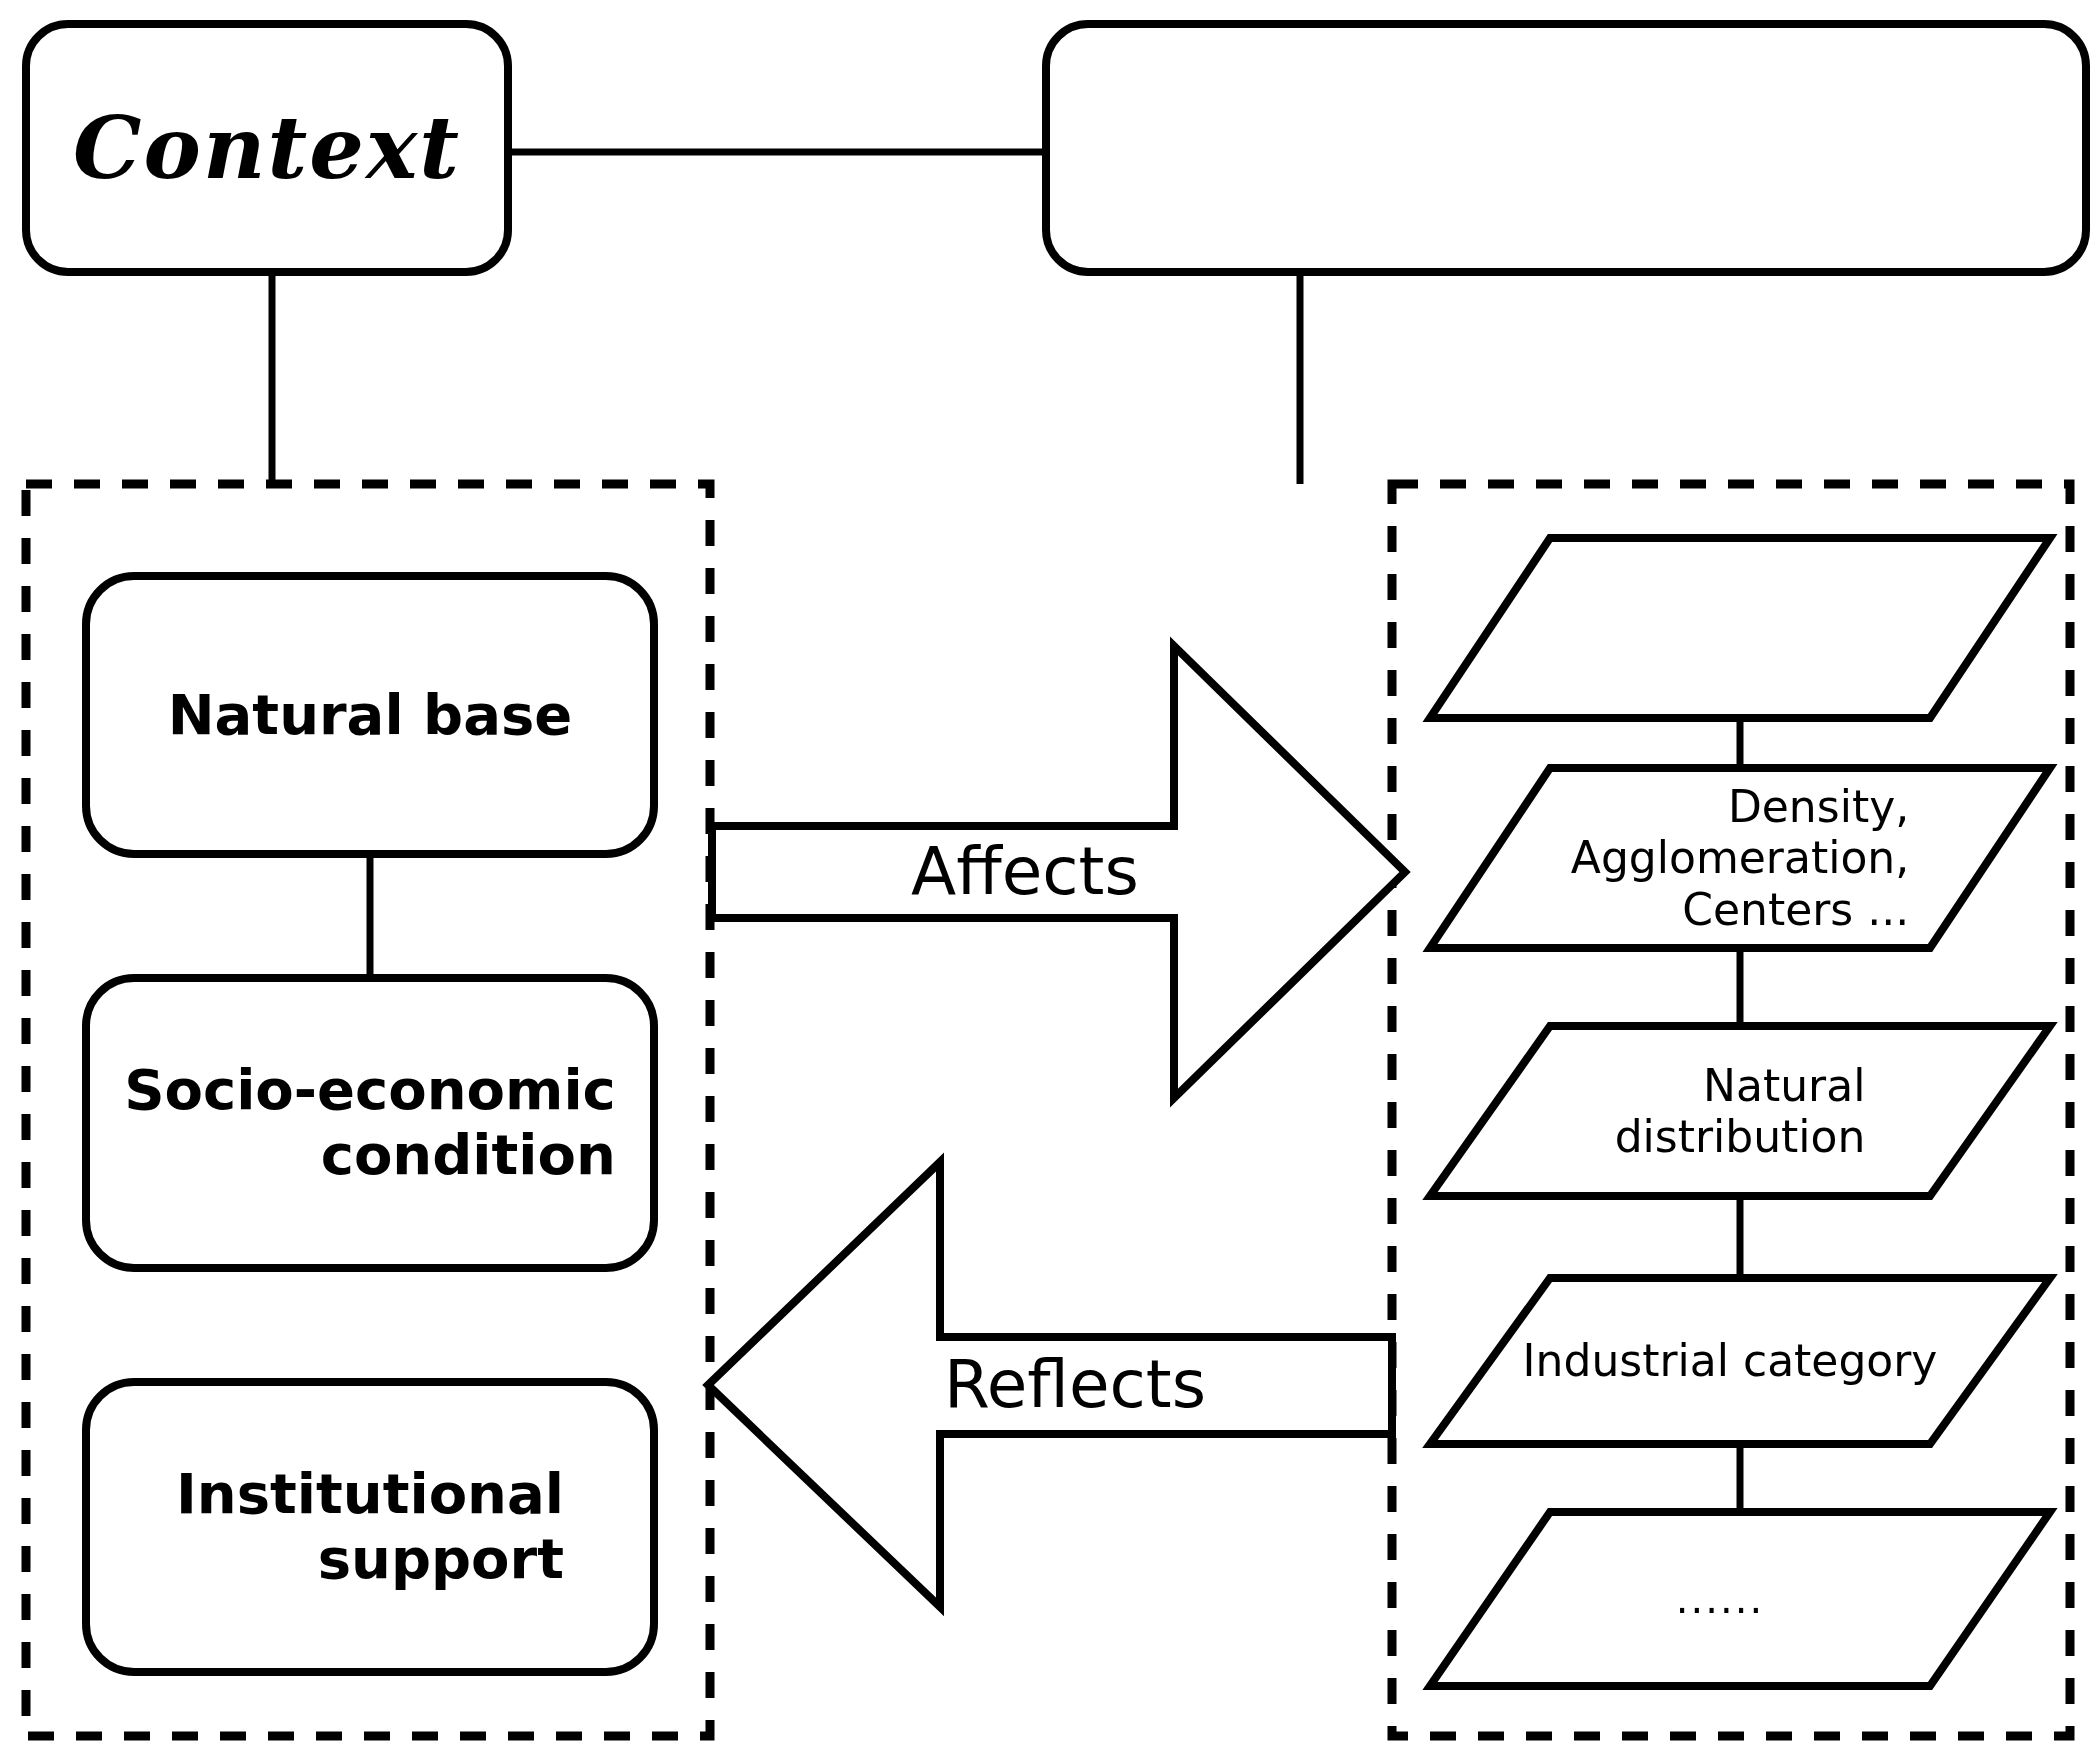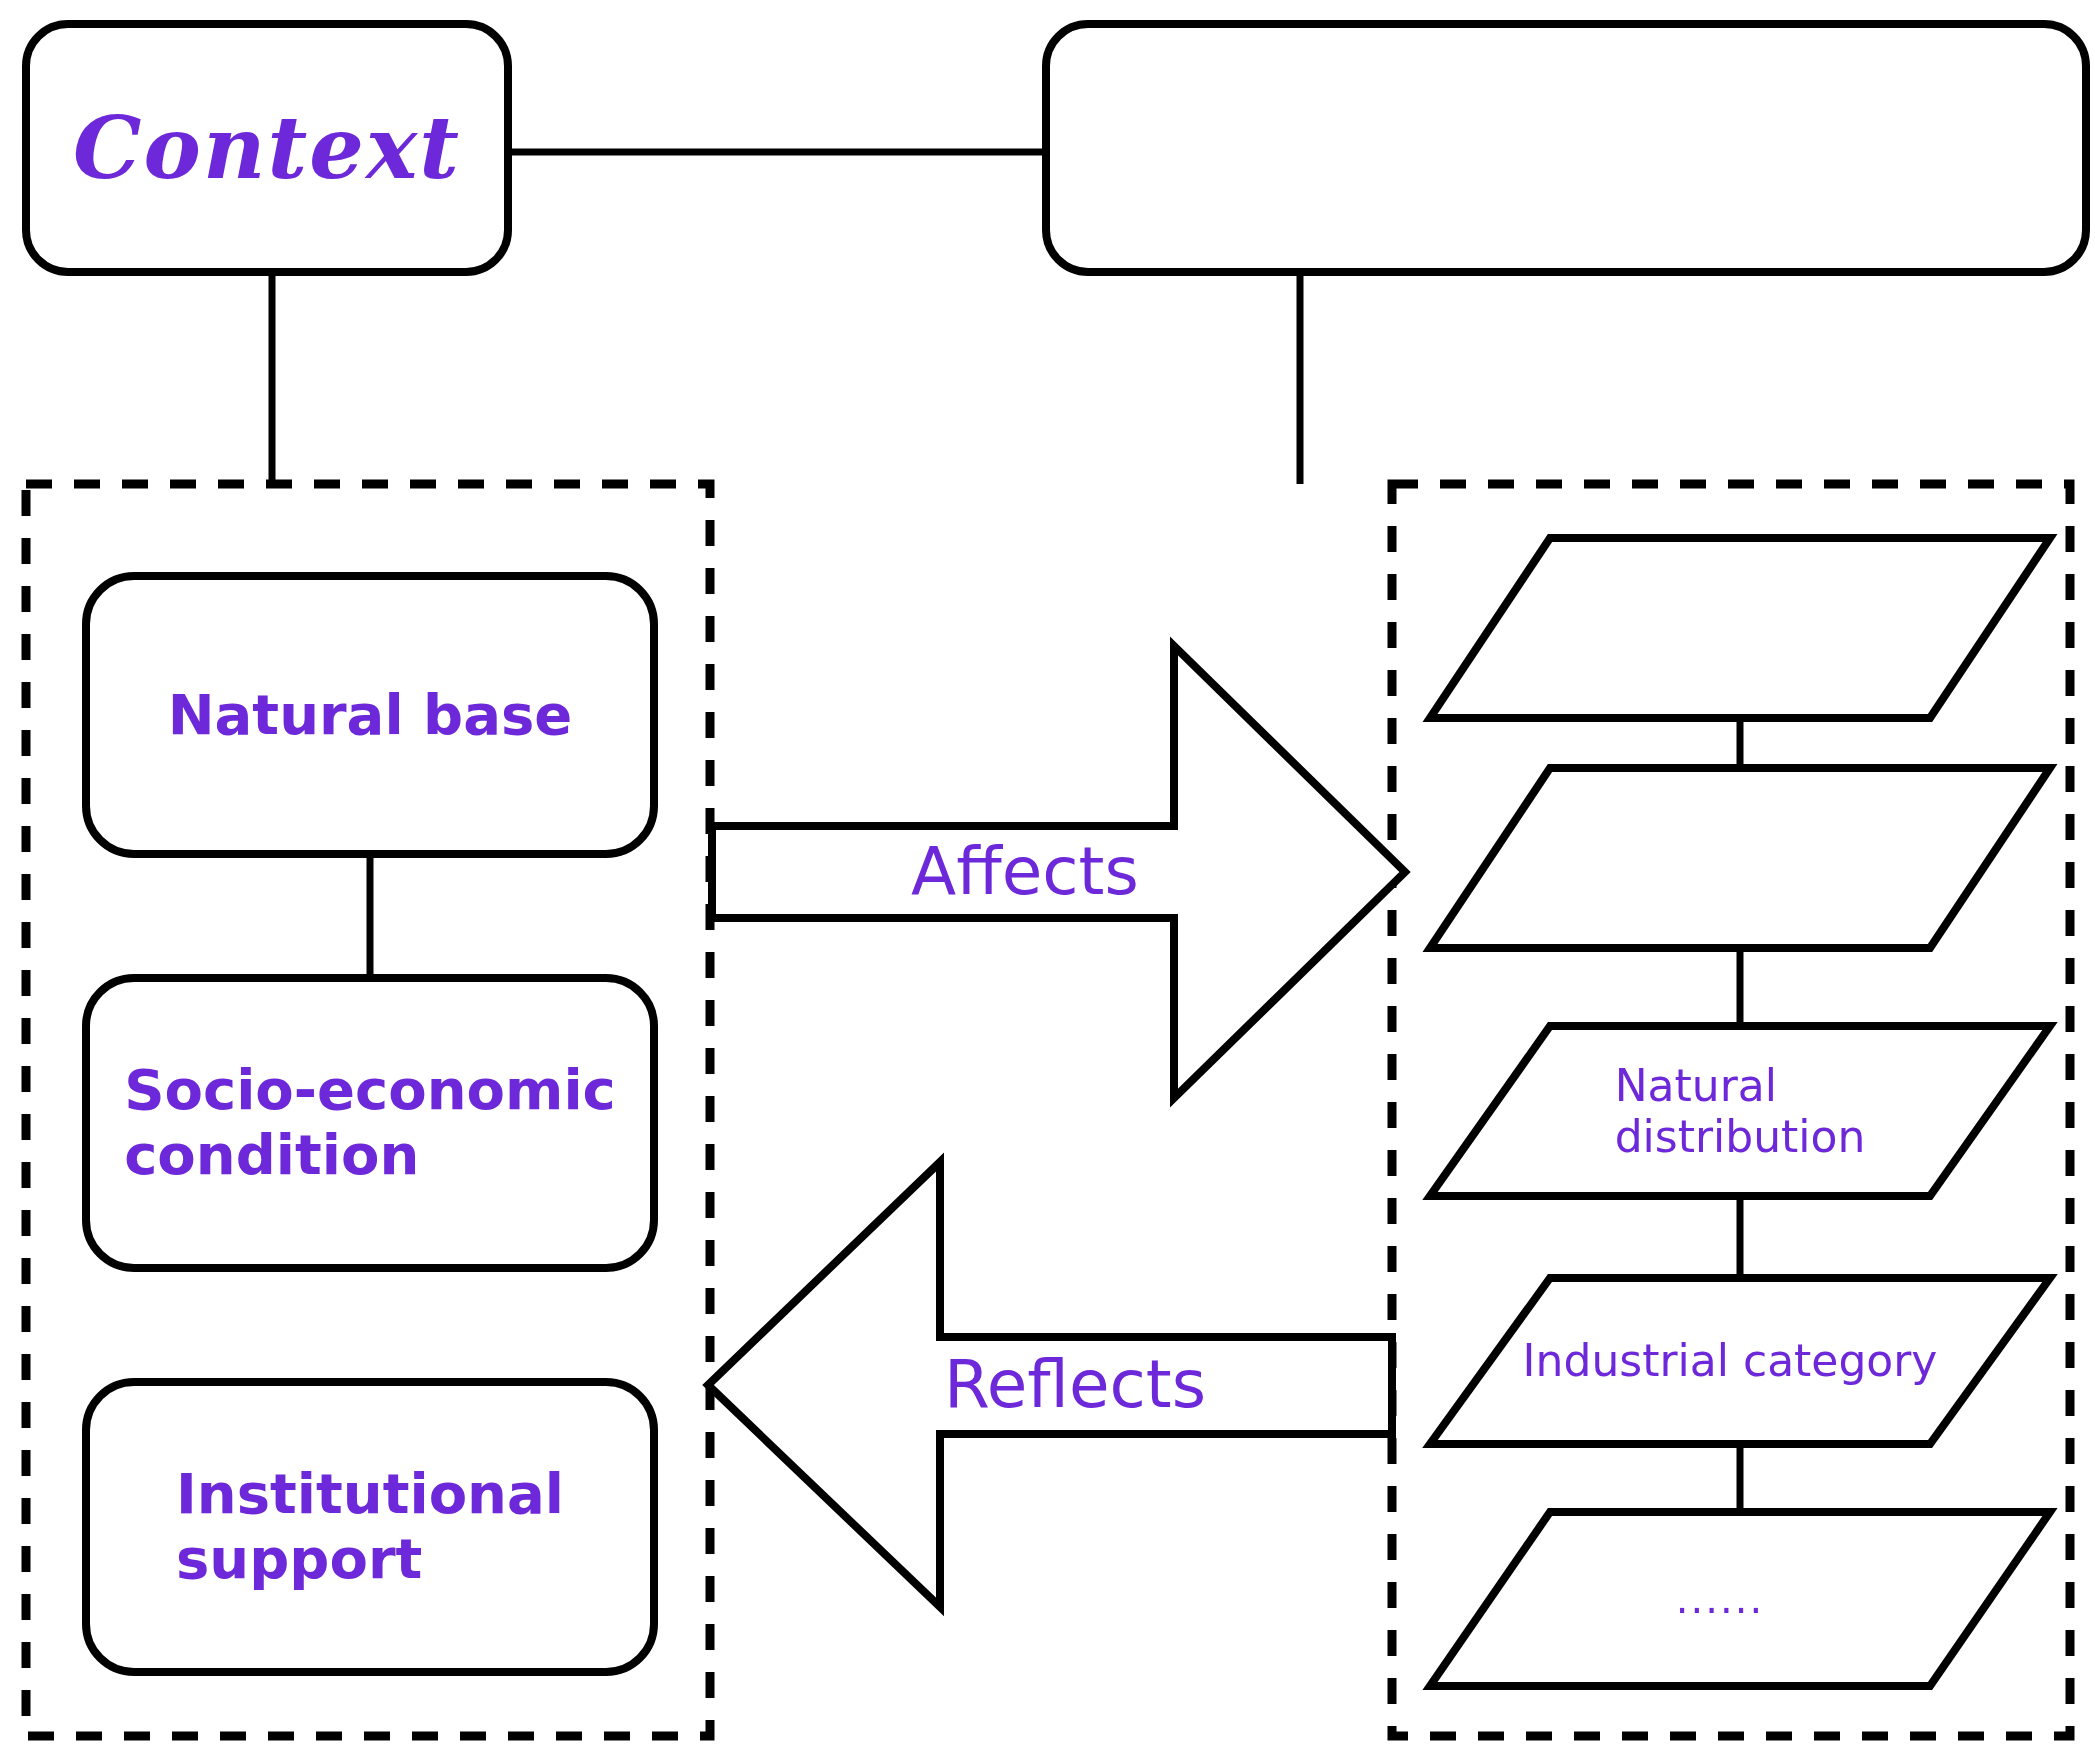--- a/index.html
+++ b/index.html
@@ -22,22 +22,22 @@
     left: 0;
     top: 0;
     width: 2095px;
     height: 1762px;
   }
   .lbl {
     position: absolute;
     display: flex;
     align-items: center;
     justify-content: center;
-    text-align: left;
-    color: #6d28d9;
+    text-align: right;
+    color: #000000;
     line-height: 1.16;
     white-space: pre-line;
     pointer-events: none;
   }
   .header-label {
     font-family: "DejaVu Serif", serif;
     font-weight: bold;
     font-style: italic;
     font-size: 86px;
     letter-spacing: 2px;
@@ -115,20 +115,23 @@
 
   <div class="lbl node-label" style="left:86px; top:576px; width:568px; height:278px;">Natural base</div>
 
   <div class="lbl node-label" style="left:86px; top:978px; width:568px; height:290px;">Socio-economic
 condition</div>
 
   <div class="lbl node-label" style="left:86px; top:1382px; width:568px; height:290px;">Institutional
 support</div>
 
 
+  <div class="lbl para-label" style="left:1460px; top:768px; width:560px; height:180px;">Density,
+Agglomeration,
+Centers ...</div>
 
   <div class="lbl para-label" style="left:1460px; top:1026px; width:560px; height:170px;">Natural
 distribution</div>
 
   <div class="lbl para-label" style="left:1450px; top:1278px; width:560px; height:166px;">Industrial category</div>
 
   <div class="lbl dots-label" style="left:1440px; top:1512px; width:560px; height:174px;">......</div>
 
   <div class="lbl arrow-label" style="left:860px; top:826px; width:330px; height:92px;">Affects</div>
 

